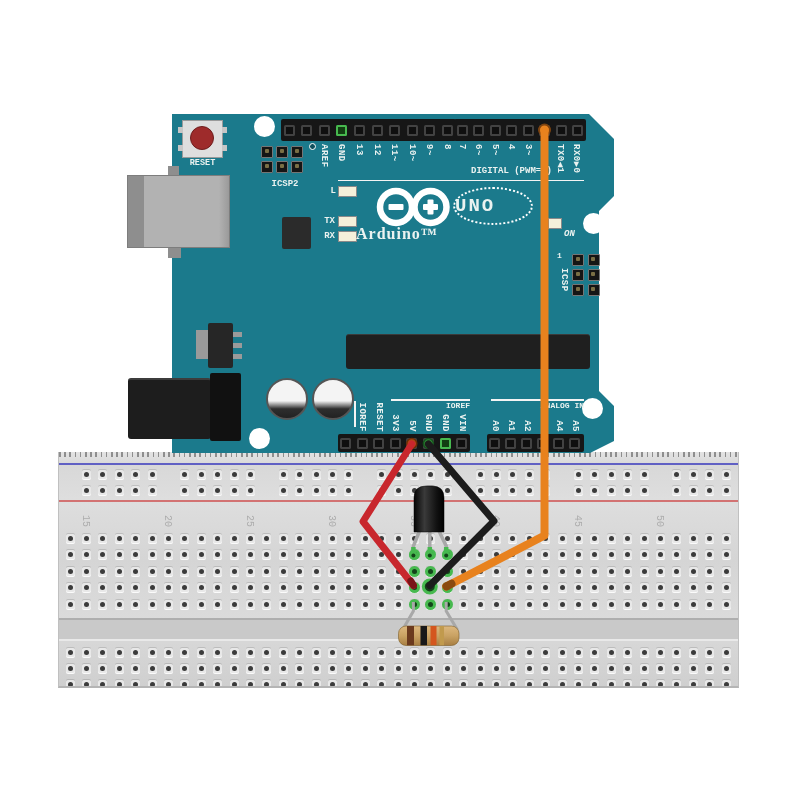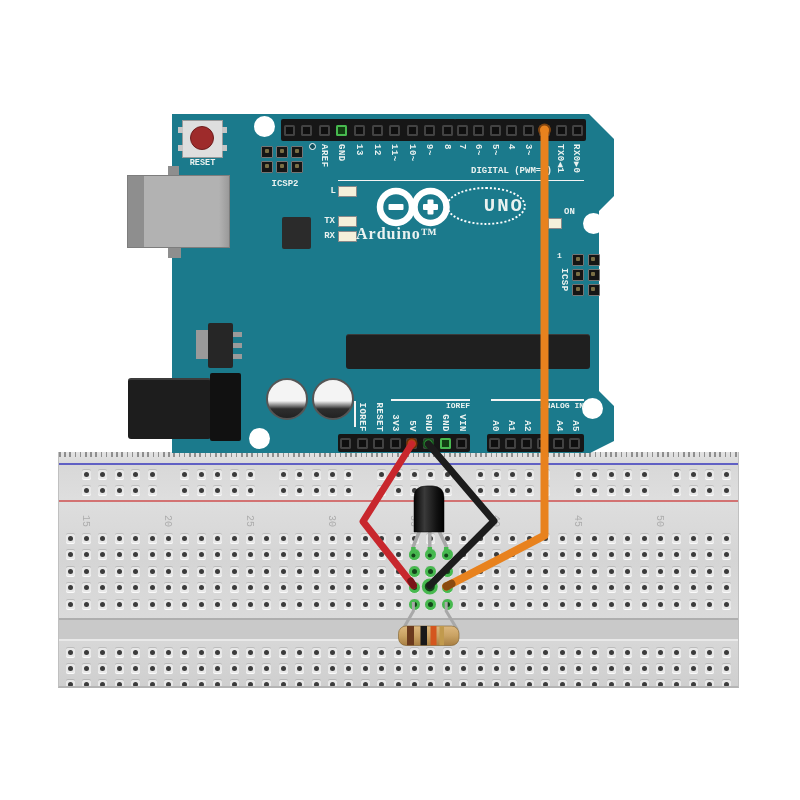--- a/index.html
+++ b/index.html
@@ -589,27 +589,27 @@
     <div class="slabel" style="left:306px;top:71px;width:96px;text-align:right;font-size:9px;">DIGITAL (PWM=~)</div>
     <div class="abs" style="left:159px;top:48px;width:5px;height:5px;border-radius:50%;background:#0e4f5c;border:1.5px solid #fff;"></div>
 
     <div class="slabel" style="left:172px;top:91px;width:14px;text-align:right;">L</div>
     <div class="led" style="left:188px;top:91px;width:19px;height:11px;"></div>
     <div class="slabel" style="left:166px;top:121px;width:19px;text-align:right;">TX</div>
     <div class="led" style="left:188px;top:121px;width:19px;height:11px;"></div>
     <div class="slabel" style="left:166px;top:136px;width:19px;text-align:right;">RX</div>
     <div class="led" style="left:188px;top:136px;width:19px;height:11px;"></div>
     <div class="led" style="left:398px;top:123px;width:14px;height:11px;"></div>
-    <div class="slabel" style="left:414px;top:112px;">ON</div>
+    <div class="slabel" style="left:414px;top:134px;font-style:italic;">ON</div>
 
     <div class="abs" style="left:132px;top:122px;width:29px;height:32px;background:#2b2b2b;border-radius:2px;"></div>
 
     <div class="slabel" style="left:206px;top:130px;font-size:16px;letter-spacing:1px;font-family:Liberation Serif, serif;">Arduino™</div>
-    <div class="abs" style="left:296px;top:92px;width:80px;height:38px;border:2.5px dotted #fff;border-radius:50%;box-sizing:border-box;
-                display:flex;align-items:center;justify-content:flex-end;">
+    <div class="abs" style="left:303px;top:92px;width:80px;height:38px;border:2.5px dotted #fff;border-radius:50%;box-sizing:border-box;
+                display:flex;align-items:center;justify-content:flex-start;">
       <span class="slabel" style="position:static;font-size:19px;letter-spacing:2px;">UNO</span>
     </div>
 
     <div id="icsp-pins">
         <div class="hpin" style="left: 422px; top: 158.5px;"></div>
         <div class="hpin" style="left: 437.5px; top: 158.5px;"></div>
         <div class="hpin" style="left: 422px; top: 173.5px;"></div>
         <div class="hpin" style="left: 437.5px; top: 173.5px;"></div>
         <div class="hpin" style="left: 422px; top: 188.5px;"></div>
         <div class="hpin" style="left: 437.5px; top: 188.5px;"></div>

